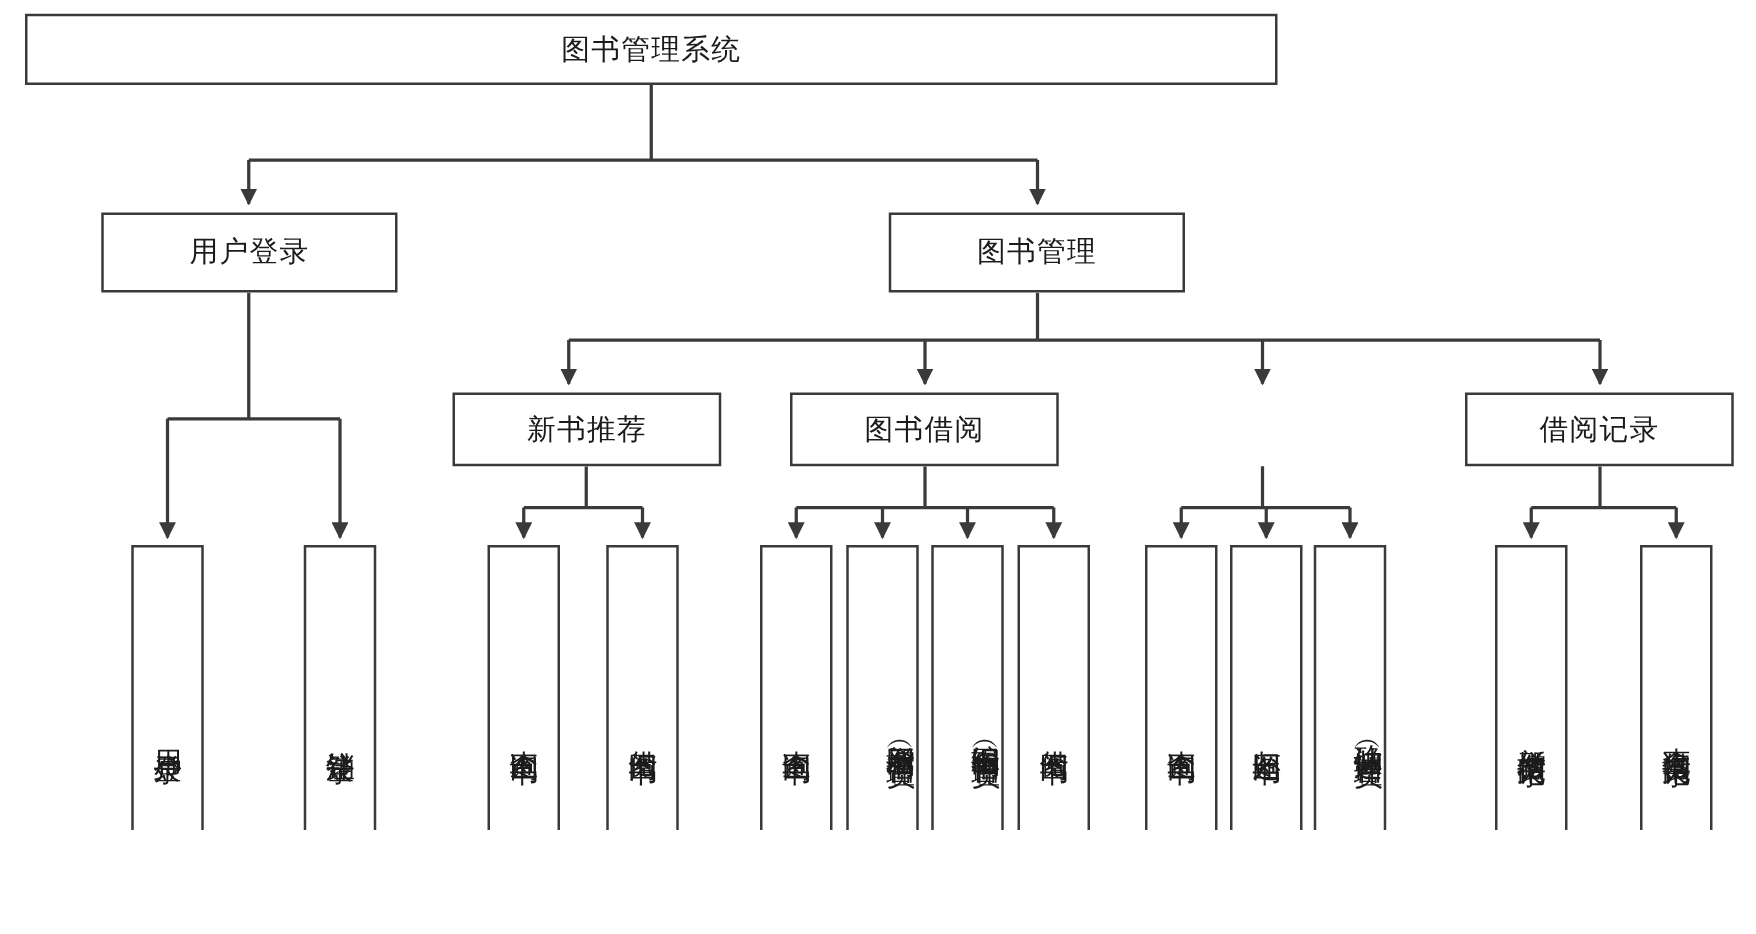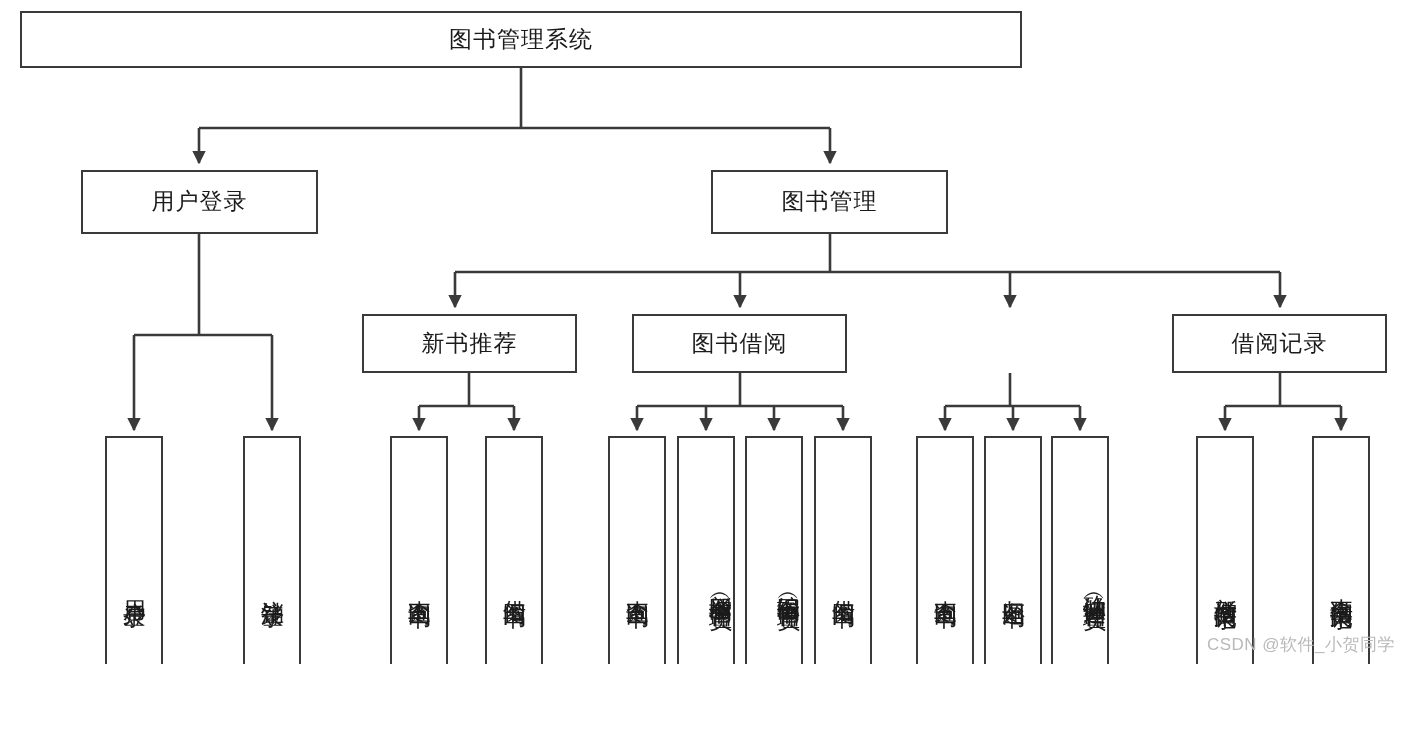--- a/index.html
+++ b/index.html
@@ -192,15 +192,14 @@
   </div>
 
   <div class="node node-v center-v" style="left:1196px; top:436px; width:58px; height:299px;">
     <span>新增借阅记录</span>
   </div>
 
   <div class="node node-v center-v" style="left:1312px; top:436px; width:58px; height:299px;">
     <span>查询借阅记录</span>
   </div>
 
-  <div id="watermark">CSDN @软件_小贺同学</div>
 
 </div>
 
 </body></html>

